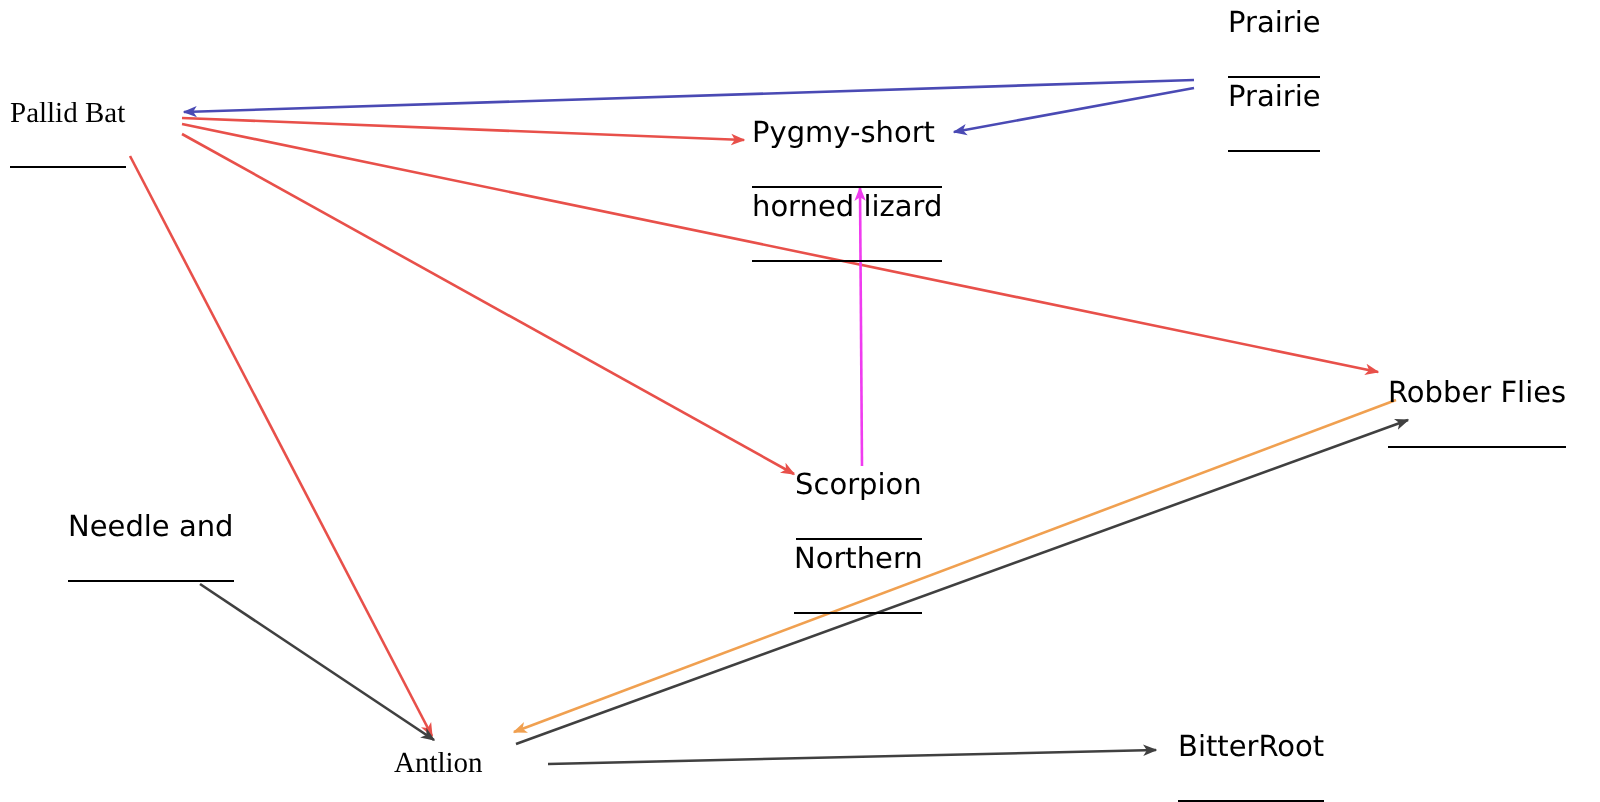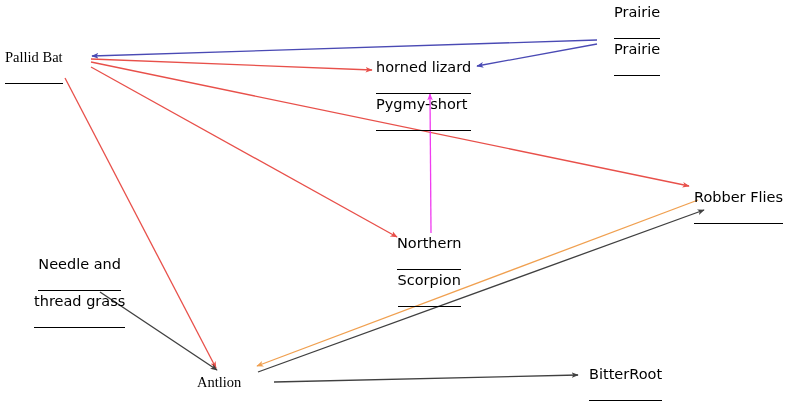--- a/index.html
+++ b/index.html
@@ -72,27 +72,26 @@
       <line x1="431" y1="233" x2="430" y2="94" stroke="#f03cf0" stroke-width="1.3" marker-end="url(#ah-f03cf0)"></line>
       <line x1="698" y1="200" x2="257" y2="366" stroke="#f0a050" stroke-width="1.3" marker-end="url(#ah-f0a050)"></line>
       <line x1="258" y1="372" x2="704" y2="210" stroke="#404040" stroke-width="1.3" marker-end="url(#ah-404040)"></line>
       <line x1="274" y1="382" x2="578" y2="375" stroke="#404040" stroke-width="1.3" marker-end="url(#ah-404040)"></line>
       <line x1="100" y1="292" x2="217" y2="370" stroke="#404040" stroke-width="1.3" marker-end="url(#ah-404040)"></line>
     </svg>
 
   <div id="nodes">
       <div class="node" style="left: 5px; top: 48px; font-family: Liberation Serif, serif;"><span class="lnwrap"><span class="ln">Pallid Bat</span></span></div>
       <div class="node" style="left: 614px; top: 3px;"><span class="lnwrap"><span class="ln">Prairie</span></span><span class="lnwrap"><span class="ln">Prairie</span></span></div>
-      <div class="node" style="left: 376px; top: 58px;"><span class="lnwrap"><span class="ln">horned lizard</span></span><span class="lnwrap"><span class="ln">Pygmy-short</span></span></div>
+      <div class="node" style="left: 376px; top: 58px;"><span class="lnwrap"><span class="ln">Pygmy-short</span></span><span class="lnwrap"><span class="ln">horned lizard</span></span></div>
       <div class="node" style="left: 694px; top: 188px; text-align: right;"><span class="lnwrap"><span class="ln">Robber Flies</span></span></div>
       <div class="node center" style="left: 397px; top: 234px;">
+        <span class="lnwrap"><span class="ln">Scorpion</span></span>
         <span class="lnwrap"><span class="ln">Northern</span></span>
-        <span class="lnwrap"><span class="ln">Scorpion</span></span>
       </div>
       <div class="node center" style="left: 34px; top: 255px;">
         <span class="lnwrap"><span class="ln">Needle and</span></span>
-        <span class="lnwrap"><span class="ln">thread grass</span></span>
       </div>
       <div class="node" style="left: 197px; top: 373px; font-family: Liberation Serif, serif;"><span class="lnwrap"><span class="ln">Antlion</span></span></div>
       <div class="node" style="left: 589px; top: 365px; text-align: center;"><span class="lnwrap"><span class="ln">BitterRoot</span></span></div>
     </div>
 
 </div>
 
 </body></html>

